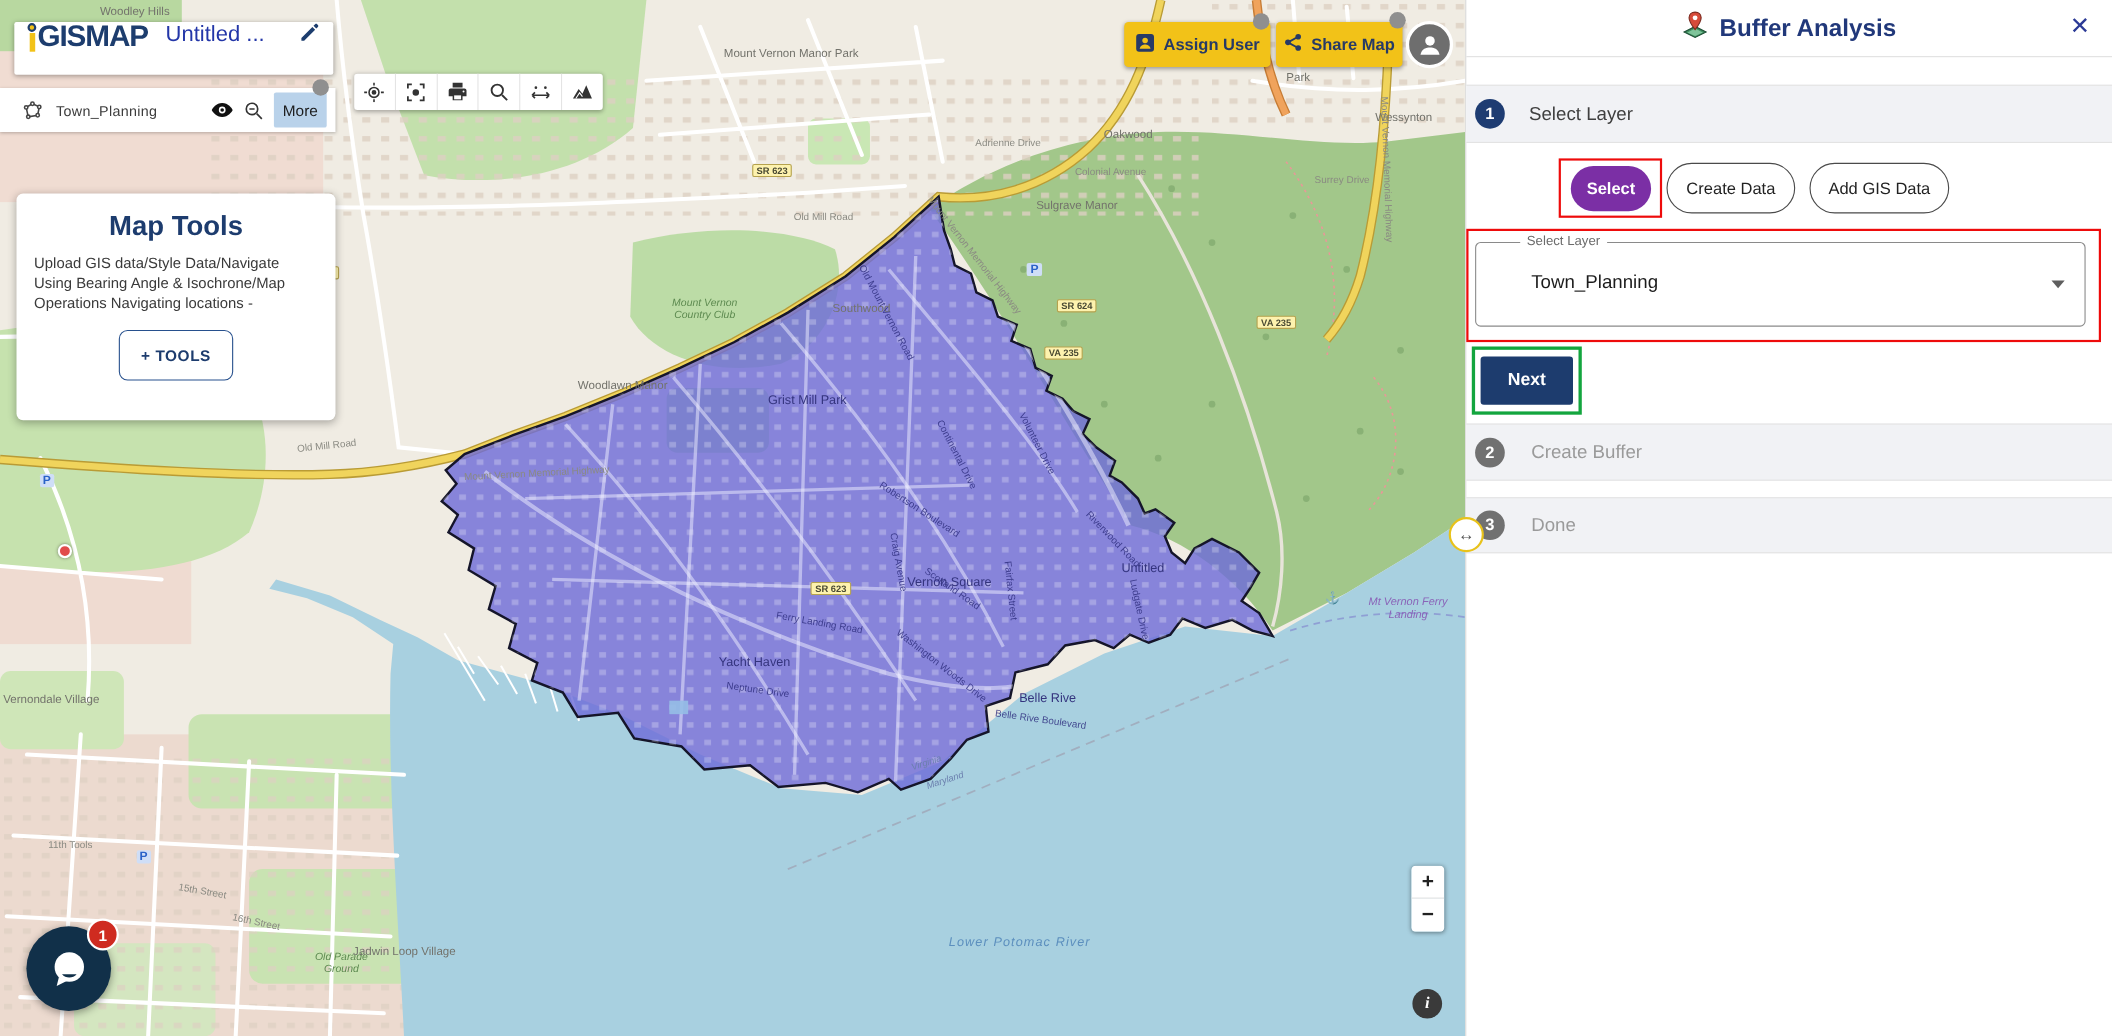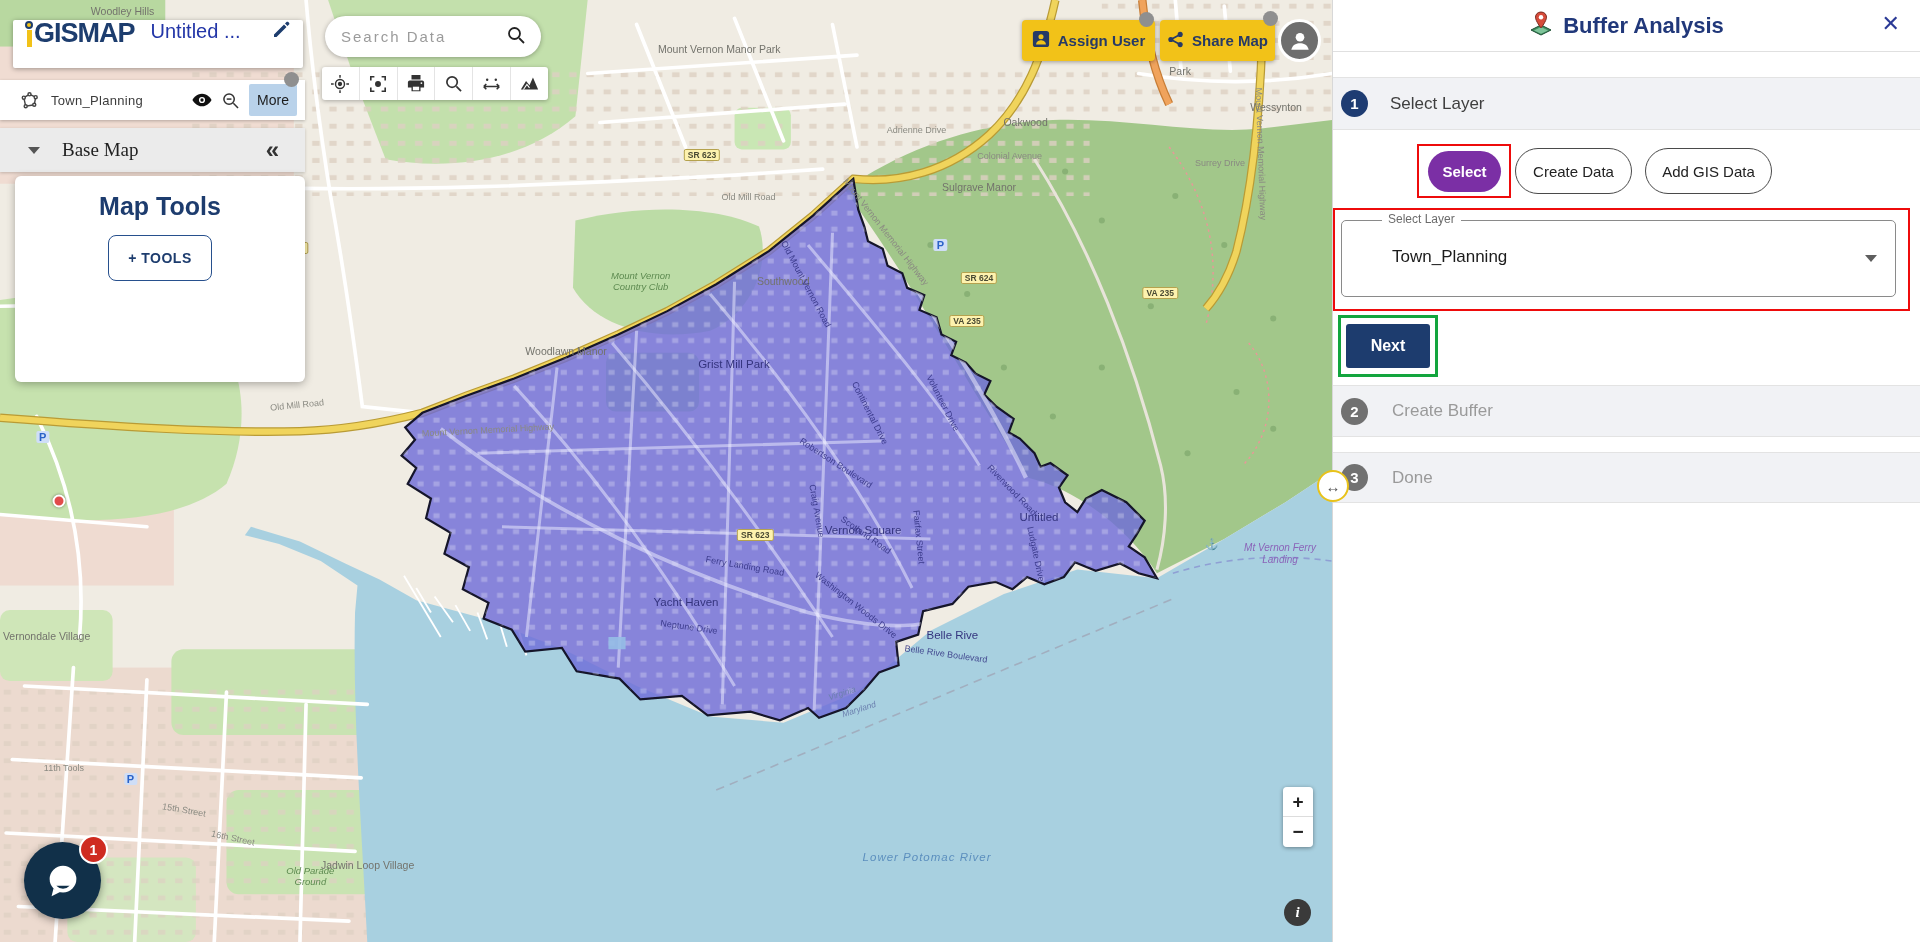--- a/index.html
+++ b/index.html
@@ -365,40 +365,27 @@
             <path d="M12 12 L17 17"></path>
             <path d="M5 7.5 L10 7.5"></path>
         </svg>
       </span>
       <span class="more-chip">
         <span>More</span>
       </span>
       <span class="pulse-dot" style="right:6px;top:-8px;"></span>
     </div>
 
-    <div class="basemap-row">
-      <span class="bm-caret"></span>
-      <span class="bm-label">Base Map</span>
-      <span class="bm-collapse">«</span>
-    </div>
 
     <div class="tools-card">
       <h2>Map Tools</h2>
+      <p>Upload GIS data/Style Data/Navigate Using Bearing Angle &amp; Isochrone/Map Operations Navigating locations -</p>
       <button class="tools-btn">+ TOOLS</button>
     </div>
 
-    <div class="search-pill">
-      <span class="ph">Search Data</span>
-      <span>
-        <svg width="18" height="18" viewBox="0 0 18 18" fill="none" stroke="#222" stroke-width="1.8">
-          <circle cx="7.5" cy="7.5" r="5.5"></circle>
-            <path d="M12 12 L17 17"></path>
-        </svg>
-      </span>
-    </div>
 
     <div class="map-toolbar">
       <span class="tbtn">
         <svg width="18" height="18" viewBox="0 0 20 20" fill="none" stroke="#333" stroke-width="1.6">
           <circle cx="10" cy="10" r="5"></circle>
             <circle cx="10" cy="10" r="1.6" fill="#333"></circle>
           <path d="M10 0 V3 M10 17 V20 M0 10 H3 M17 10 H20"></path>
         </svg>
       </span>
       <span class="tbtn">

